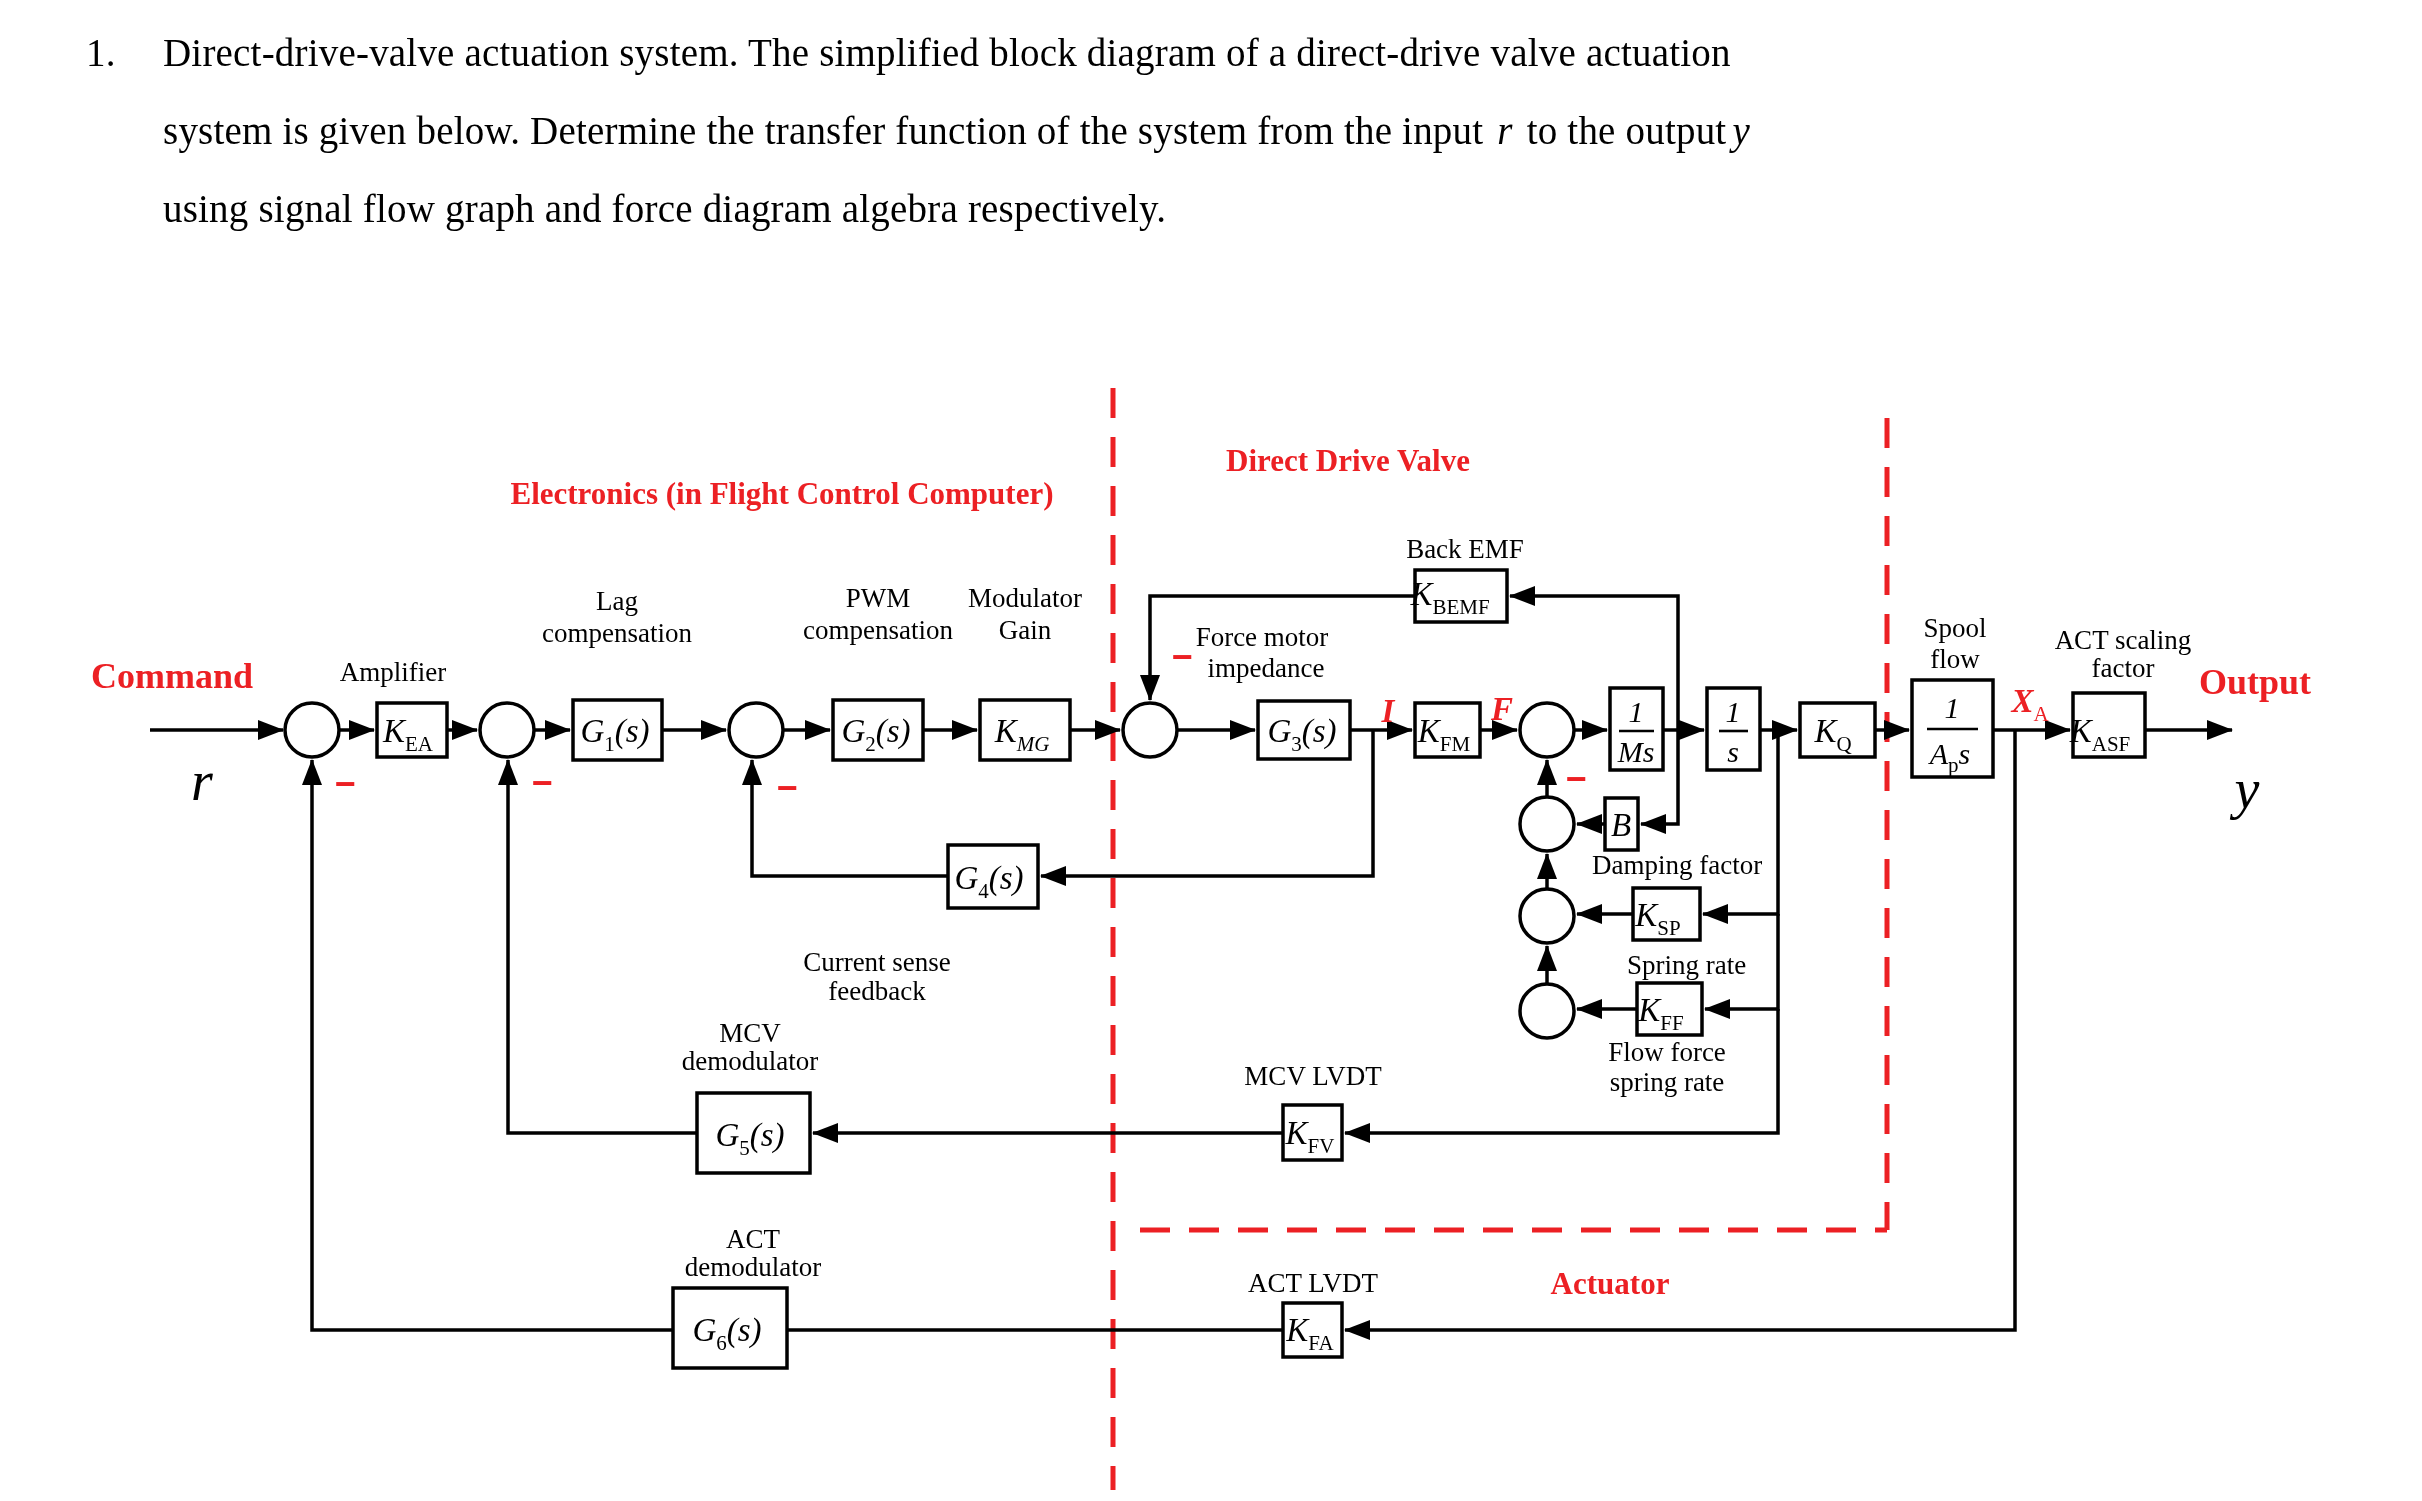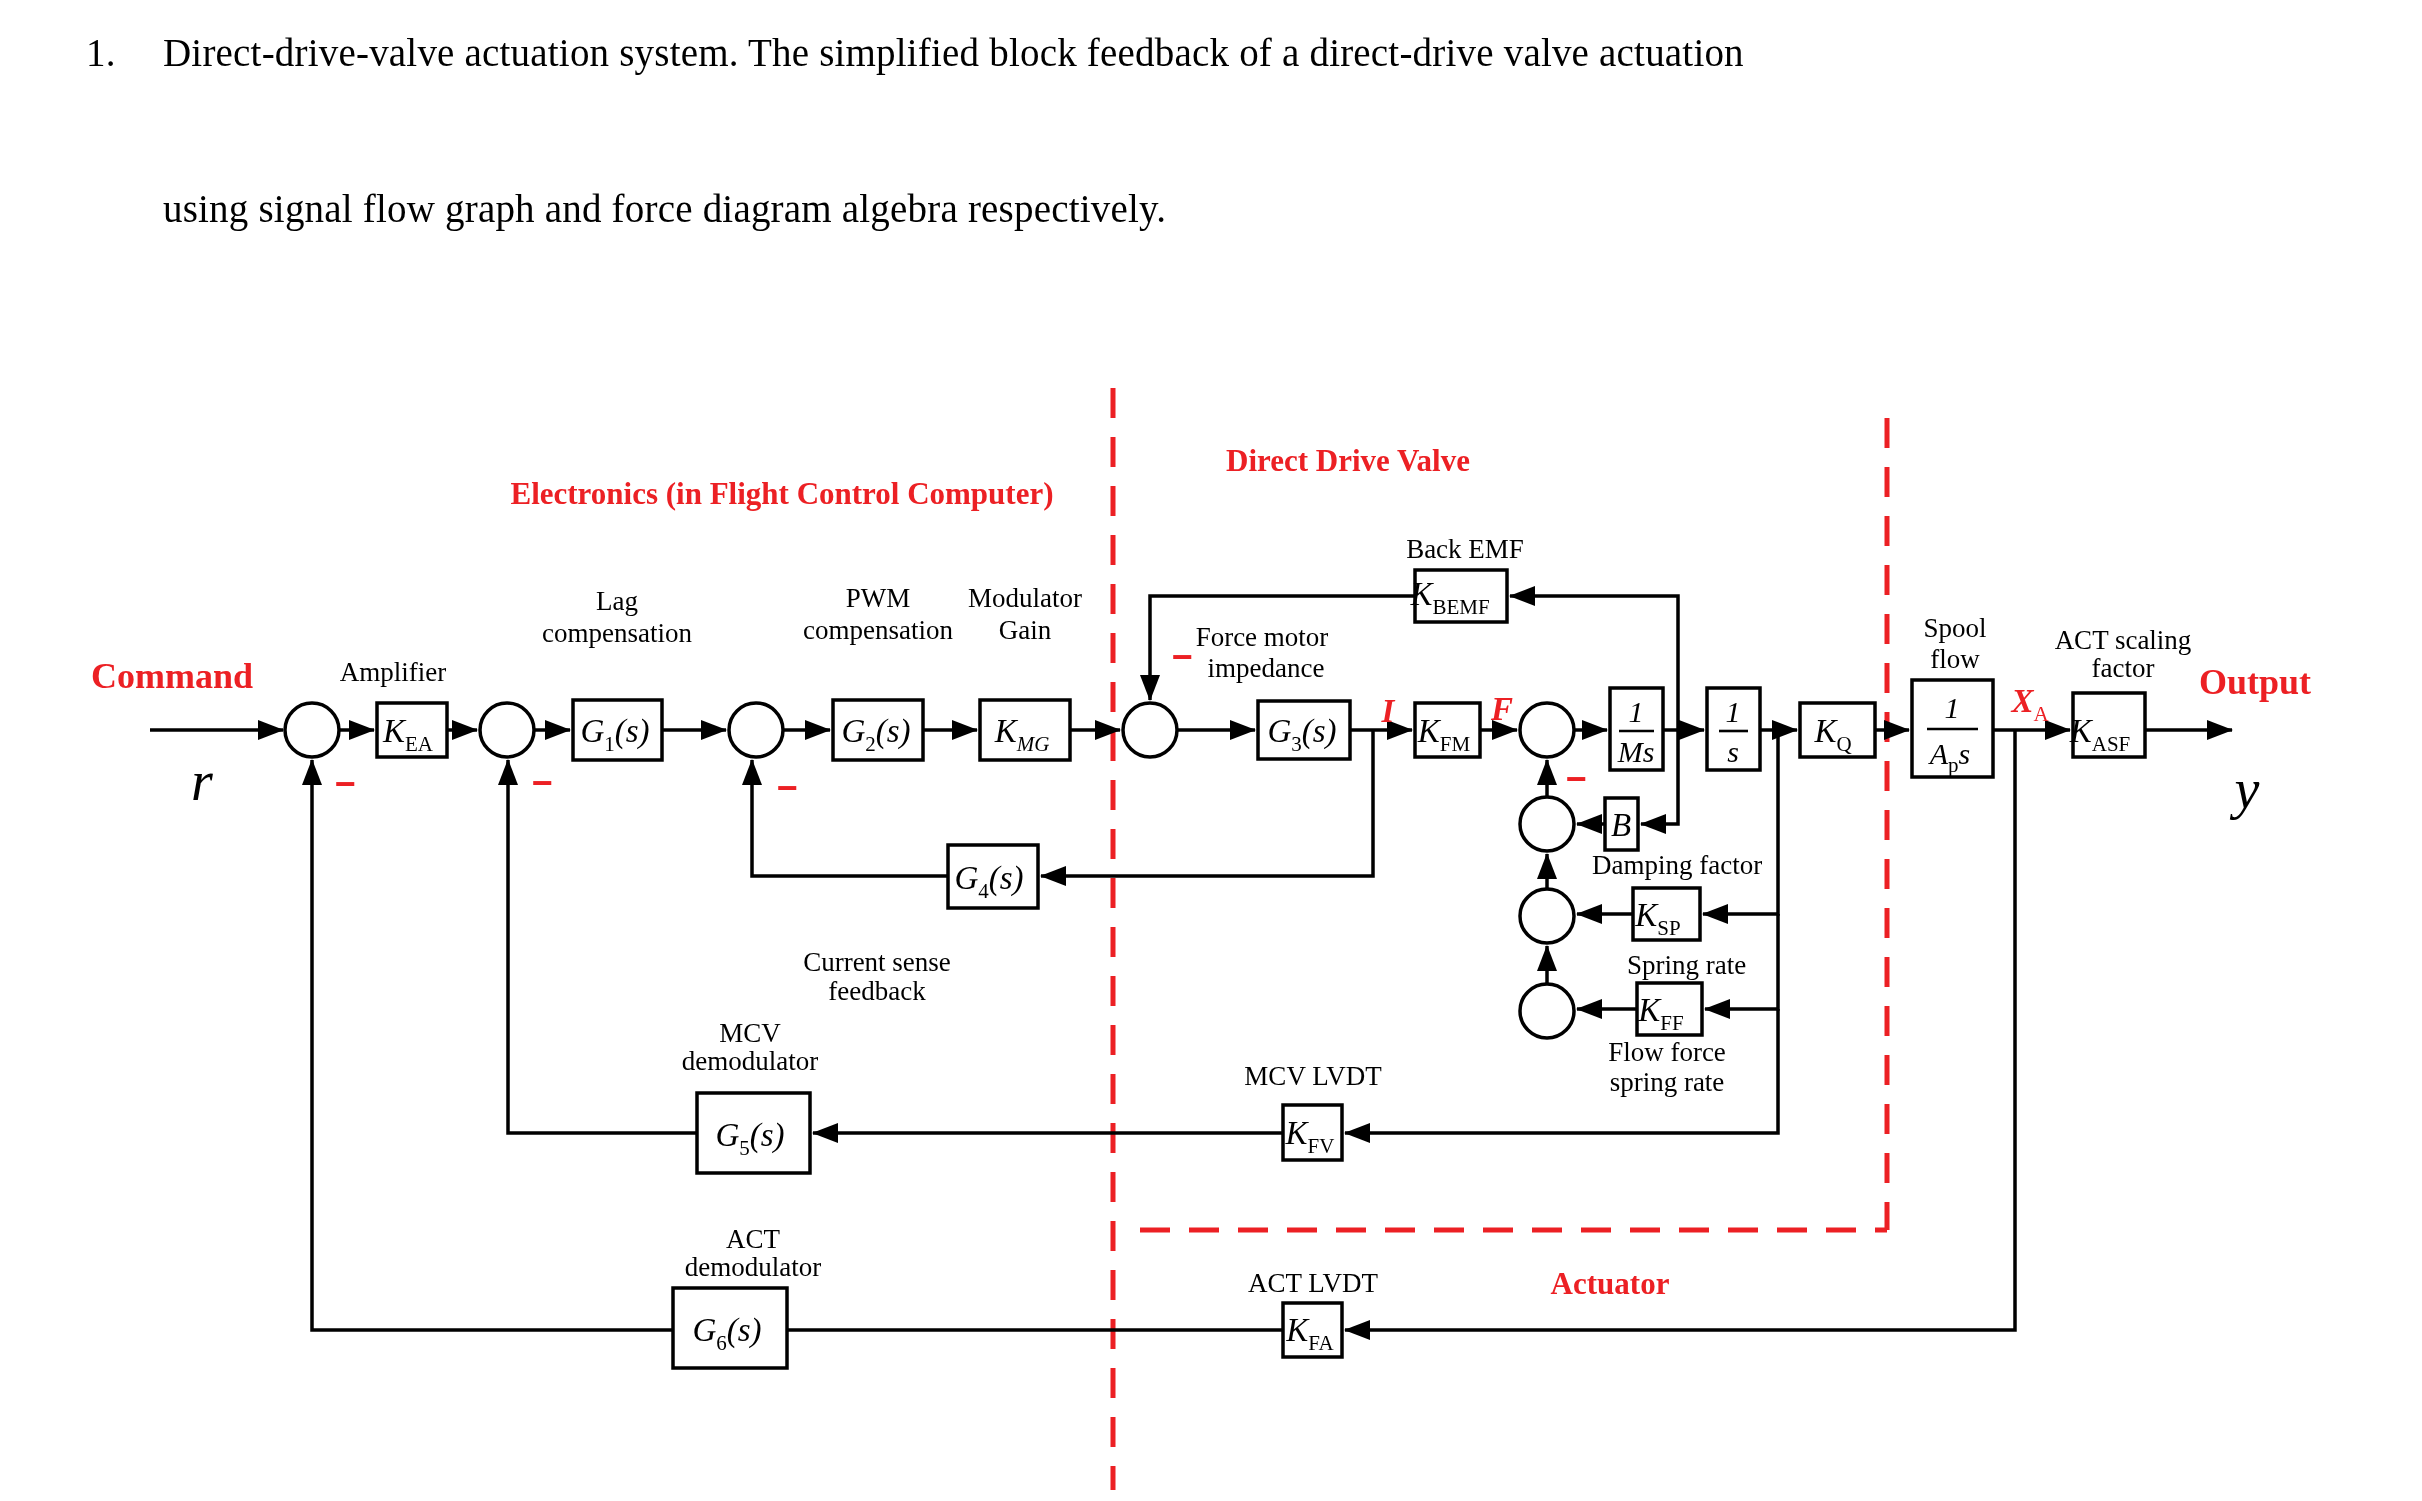--- a/index.html
+++ b/index.html
@@ -25,21 +25,22 @@
   .rio{font:italic 56px "Liberation Serif",serif;fill:#000;text-anchor:middle;}
   .sigsm{font:bold italic 33px "Liberation Serif",serif;fill:#ec2024;text-anchor:middle;}
   .minus{font:bold 36px "Liberation Sans",sans-serif;fill:#ec2024;text-anchor:middle;}
 </style>
 </head>
 <body>
 
 <div id="stage">
 
   <div class="title-line" style="left:86px;top:30px;">1.</div>
-  <div class="title-line" style="left:163px;top:30px;">Direct-drive-valve actuation system. The simplified block feedback of a direct-drive valve actuation</div>
+  <div class="title-line" style="left:163px;top:30px;">Direct-drive-valve actuation system. The simplified block diagram of a direct-drive valve actuation</div>
+  <div class="title-line" style="left:163px;top:108px;"><span>system is given below. Determine the transfer function of the system from the input</span><span class="it">r</span><span>to the output</span><span class="it2">y</span></div>
   <div class="title-line" style="left:163px;top:186px;">using signal flow graph and force diagram algebra respectively.</div>
 
   <svg width="2422" height="1501" viewBox="0 0 2422 1501">
     <defs>
       <marker id="arr" markerUnits="userSpaceOnUse" markerWidth="27" markerHeight="22" refX="25" refY="10" orient="auto">
         <path d="M0,0 L26,10 L0,20 Z" fill="#000"></path>
       </marker>
     </defs>
 
     <g>

